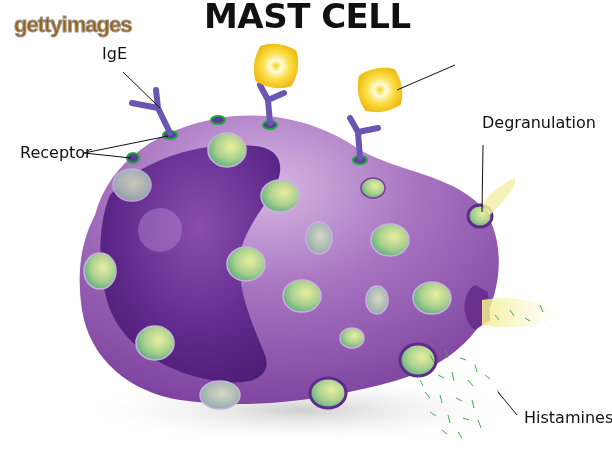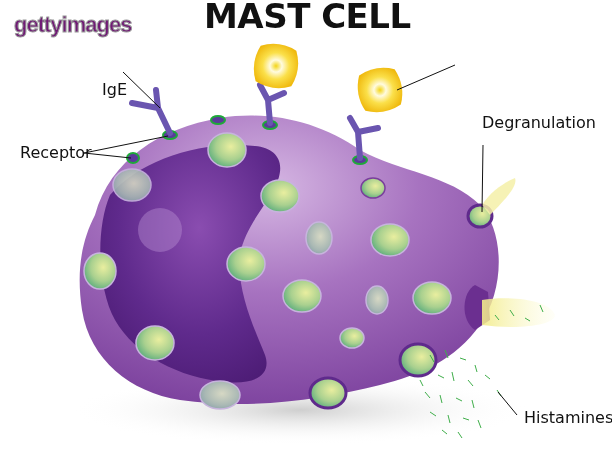--- a/index.html
+++ b/index.html
@@ -1,19 +1,19 @@
 <!DOCTYPE html>
 <html><head>
 <meta charset="utf-8">
 <style>
   html, body { margin: 0; padding: 0; background: #ffffff; }
   body { width: 612px; height: 452px; overflow: hidden; position: relative; font-family: "Liberation Sans", "DejaVu Sans", sans-serif; }
   #stage { position: absolute; left: 0; top: 0; width: 612px; height: 452px; }
   .title { position: absolute; left: 204px; top: -4px; font-size: 34px; font-weight: 700; color: #111; letter-spacing: -0.5px; font-family: "DejaVu Sans", sans-serif; }
-  .watermark { position: absolute; left: 14px; top: 12px; font-size: 22px; font-weight: 700; color: #701a75;
+  .watermark { position: absolute; left: 14px; top: 12px; font-size: 22px; font-weight: 700; color: #a16207;
     -webkit-text-stroke: 1px #9a9a9a; letter-spacing: -1px; font-family: "Liberation Sans", sans-serif; }
   .label { position: absolute; font-size: 16px; color: #111; font-family: "DejaVu Sans", sans-serif; white-space: nowrap; }
 </style>
 </head>
 <body>
 
 <div id="stage">
   <svg width="612" height="452" viewBox="0 0 612 452">
     <defs>
       <radialGradient id="cellGrad" cx="0.45" cy="0.25" r="0.8">
@@ -141,17 +141,17 @@
       <line x1="84" y1="153" x2="131" y2="158"></line>
       <line x1="455" y1="65" x2="397" y2="90"></line>
       <line x1="483" y1="145" x2="482" y2="212"></line>
       <line x1="517" y1="415" x2="498" y2="392"></line>
     </g>
   </svg>
 
   <div class="watermark">gettyimages</div>
   <div class="title">MAST CELL</div>
 
-  <div class="label" style="left:102px; top:44px;margin-top:36px;">IgE</div>
+  <div class="label" style="left:102px; top:44px;">IgE</div>
   <div class="label" style="left:0px; top:143px;padding-left:20px;">Receptor</div>
   <div class="label" style="left:482px; top:113px;">Degranulation</div>
   <div class="label" style="left:524px; top:408px;">Histamines</div>
 </div>
 
 </body></html>

